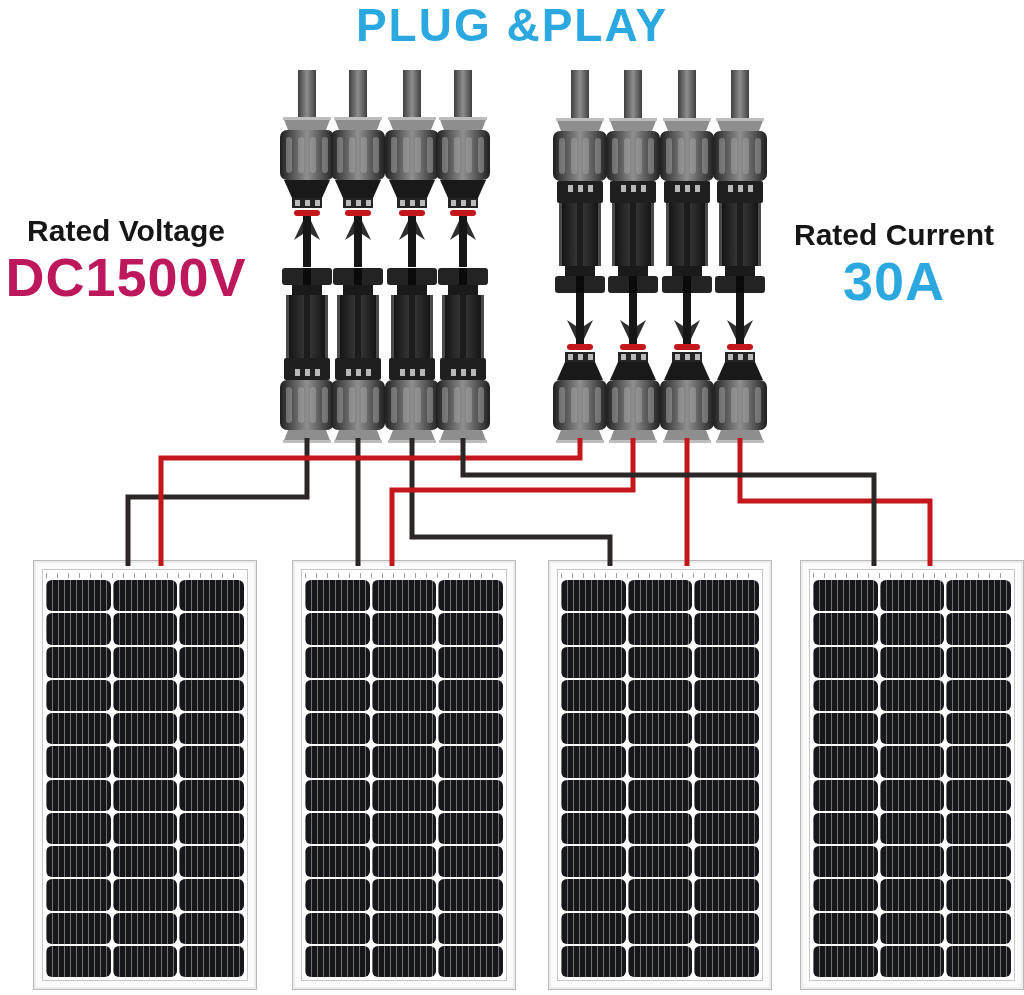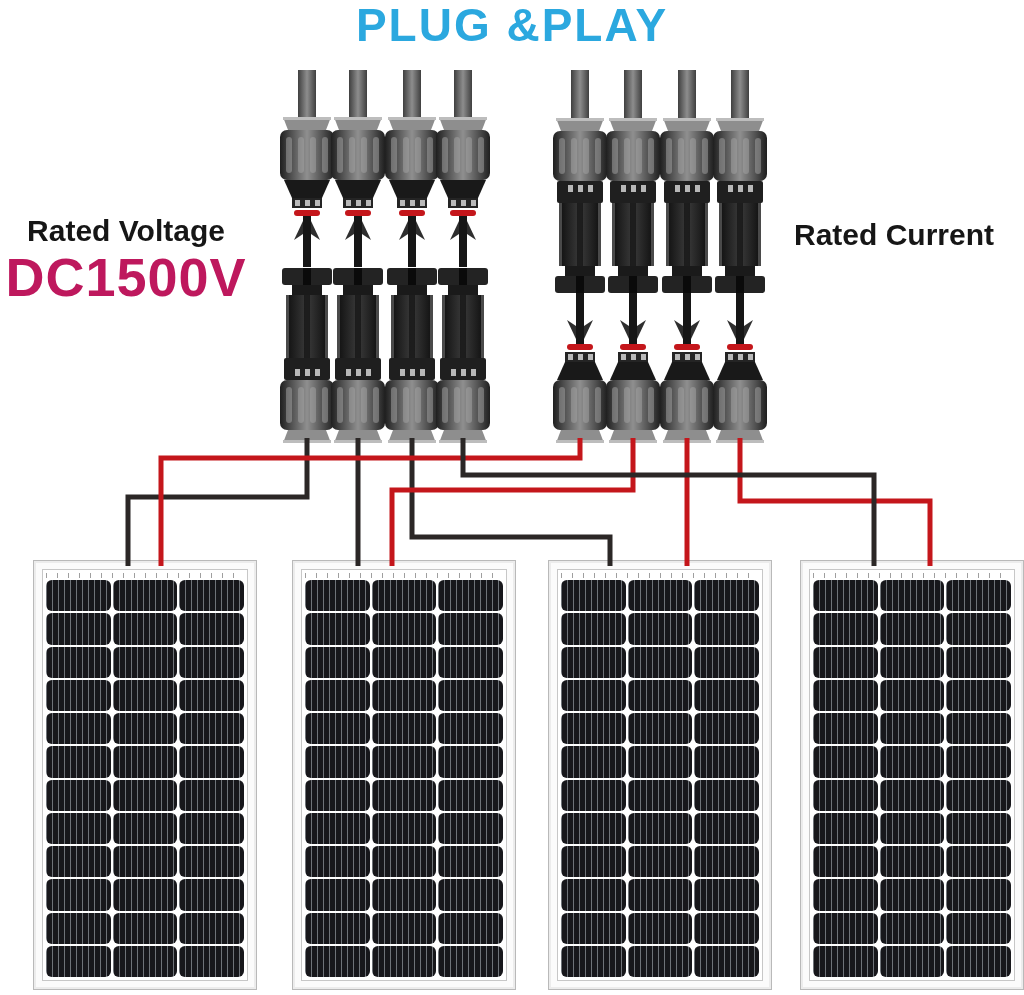--- a/index.html
+++ b/index.html
@@ -46,20 +46,21 @@
 
   <div class="title" style="color: rgb(43, 168, 223);">PLUG &amp;PLAY</div>
 
   <div class="label-block" id="block-voltage">
     <div class="label-caption" style="color: rgb(22, 22, 22);">Rated Voltage</div>
     <div class="label-value" style="color: #be185d;">DC1500V</div>
   </div>
 
   <div class="label-block" id="block-current">
     <div class="label-caption" style="color: rgb(22, 22, 22); text-align: center;">Rated Current</div>
+    <div class="label-value" style="color: rgb(43, 168, 223);">30A</div>
   </div>
 
   <div id="panels">
       <div class="panel" style="left: 33px; top: 560px; width: 224px; height: 430px;">
         <div class="p-frame">
           <div class="p-ticks"></div>
           <div class="p-grid">
             <div class="cell"></div>
             <div class="cell"></div>
             <div class="cell"></div>

